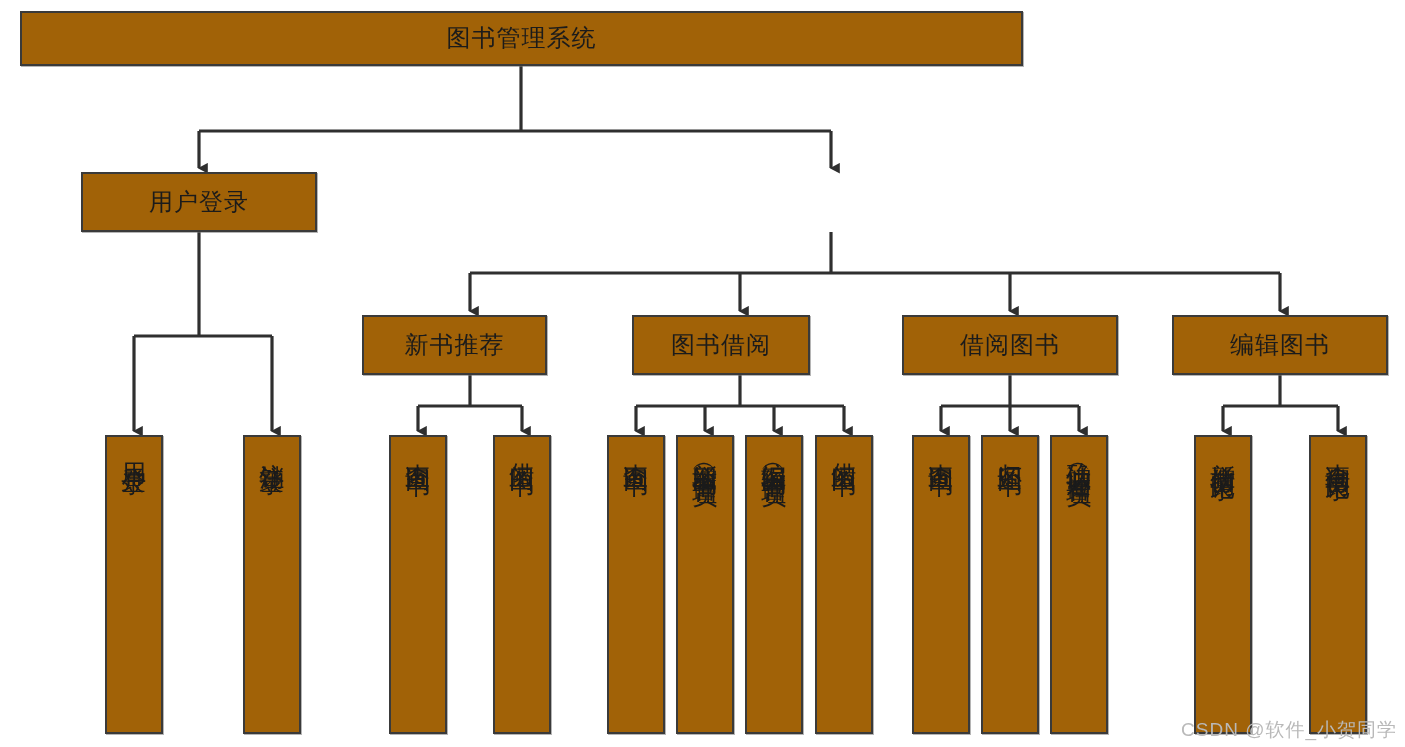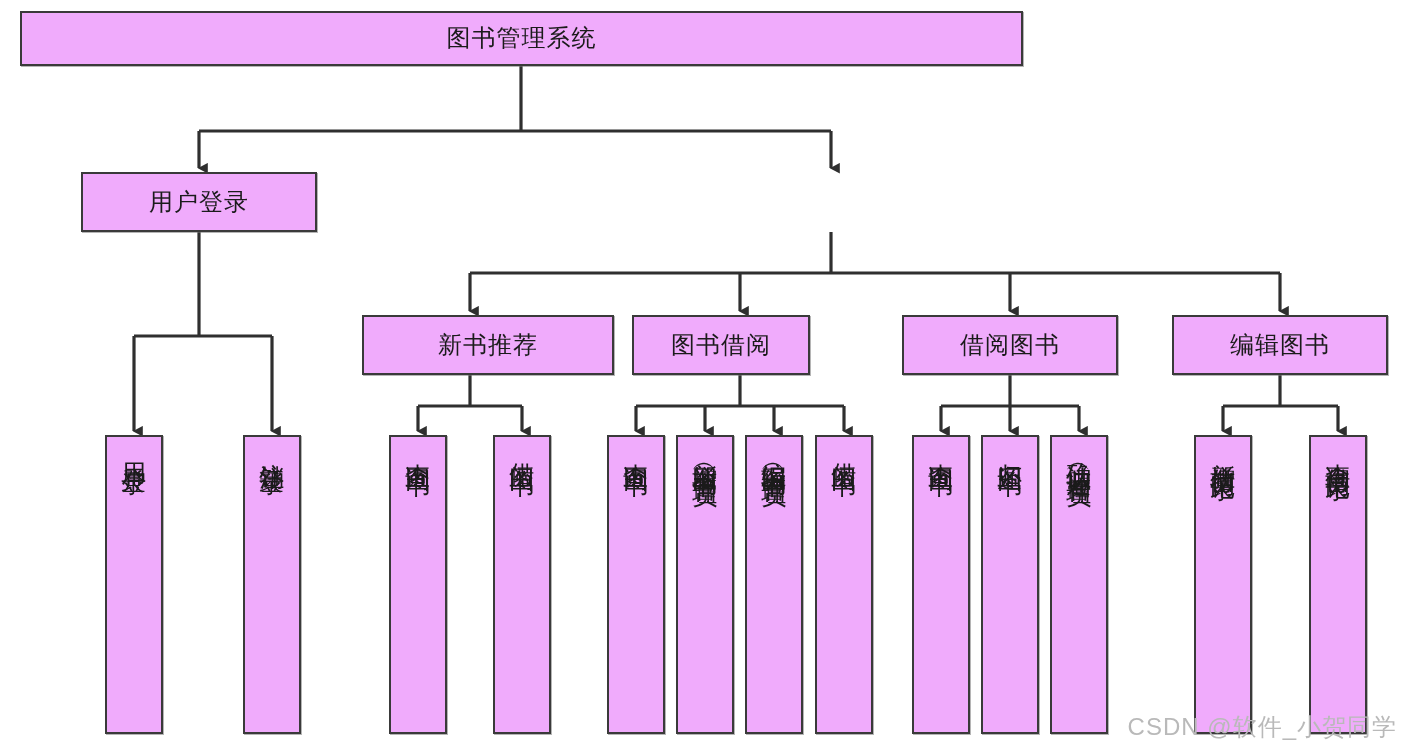--- a/index.html
+++ b/index.html
@@ -9,21 +9,21 @@
     font-family:"Liberation Sans","DejaVu Sans",sans-serif;
     overflow:hidden;
     position:relative;
   }
   #canvas{position:absolute;left:0;top:0;width:1405px;height:747px;}
   svg.edges{position:absolute;left:0;top:0;width:1405px;height:747px;pointer-events:none;}
 
   .node{
     position:absolute;
     box-sizing:border-box;
-    background:#f0abfc;
+    background:#a16207;
     border:2px solid #3a3a3a;
     box-shadow:1px 1px 0 0 rgba(120,120,120,.55);
     display:flex;
     align-items:center;
     justify-content:center;
     color:#1b1b1b;
   }
   .node.horiz{
     font-size:24px;
     letter-spacing:1px;
@@ -41,21 +41,21 @@
   }
   .node.vert .vtext{
     writing-mode:vertical-rl;
     text-orientation:upright;
     white-space:nowrap;
   }
   .watermark{
     position:absolute;
     right:8px;
     bottom:4px;
-    font-size:24px;
+    font-size:19px;
     color:#b9b9b9;
     letter-spacing:1px;
     white-space:nowrap;
     user-select:none;
   }
 </style>
 </head>
 <body>
 
 <div id="canvas">
@@ -111,21 +111,21 @@
   </svg>
 
   <div class="node horiz" style="left:20px;top:11px;width:1003px;height:55px;">
     <span>图书管理系统</span>
   </div>
 
   <div class="node horiz" style="left:81px;top:172px;width:236px;height:60px;">
     <span>用户登录</span>
   </div>
 
-  <div class="node horiz" style="left:362px;top:315px;width:252px;height:60px;">
+  <div class="node horiz" style="left:362px;top:315px;width:185px;height:60px;">
     <span>新书推荐</span>
   </div>
   <div class="node horiz" style="left:632px;top:315px;width:178px;height:60px;">
     <span>图书借阅</span>
   </div>
   <div class="node horiz" style="left:902px;top:315px;width:216px;height:60px;">
     <span>借阅图书</span>
   </div>
   <div class="node horiz" style="left:1172px;top:315px;width:216px;height:60px;">
     <span>编辑图书</span>

